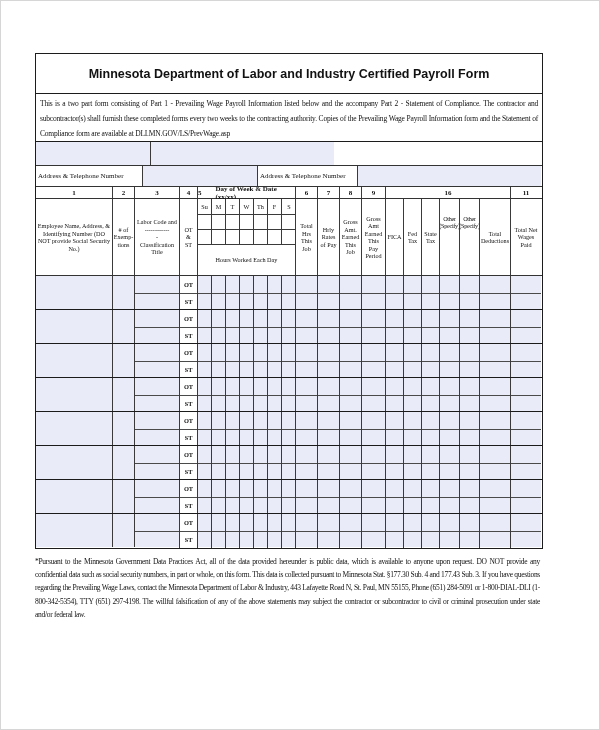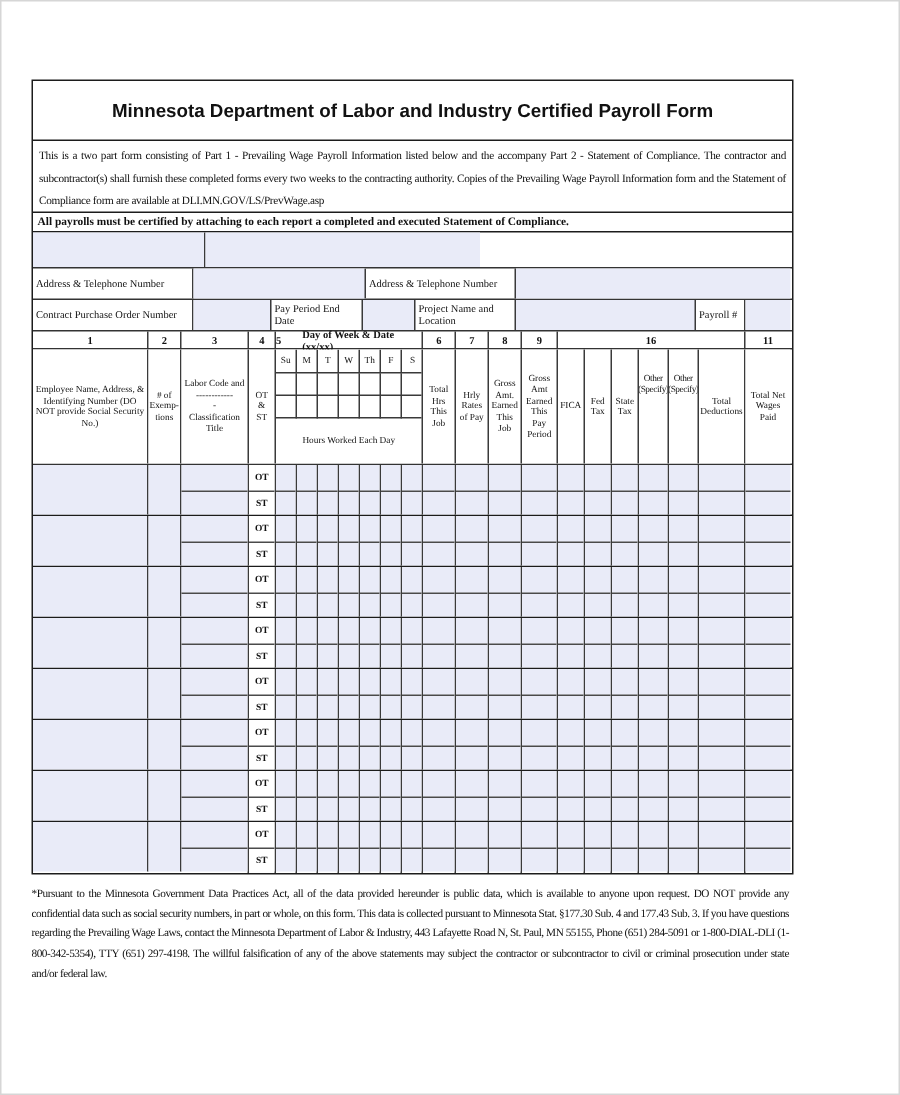--- a/index.html
+++ b/index.html
@@ -1,18 +1,18 @@
 <!DOCTYPE html>
 <html><head>
 <meta charset="utf-8">
 <style>
   html,body{margin:0;padding:0;background:#fff;}
   .page{position:relative;width:600px;height:730px;background:#fff;box-sizing:border-box;
         border:1px solid #d6d6d6;font-family:"Liberation Serif",serif;color:#111;overflow:hidden;}
-  .doc{position:absolute;left:20px;top:52px;width:508px;}
+  .doc{position:absolute;left:34px;top:52px;width:508px;}
   .form{box-sizing:border-box;width:508px;border:1.5px solid #1c1c1c;background:#fff;}
   .form *{box-sizing:border-box;}
   .title-box{height:40px;display:flex;align-items:center;justify-content:center;border-bottom:1px solid #1c1c1c;}
   .title-box span{font-family:"Liberation Sans",sans-serif;font-weight:700;font-size:12.5px;}
   .desc{height:48px;padding:2px 4px;font-size:7.5px;letter-spacing:-0.2px;line-height:15px;text-align:justify;border-bottom:1px solid #1c1c1c;}
   .certify{height:13px;padding:1px 3px 0;font-size:7.6px;font-weight:700;border-bottom:1px solid #1c1c1c;}
   .info-row{display:flex;border-bottom:1px solid #333;}
   .info-row:last-of-type{border-bottom:1px solid #333;}
   .r1{height:24px;} .r2{height:21px;} .r3{height:21px;}
   .lbl,.inp{flex-shrink:0;border-right:1px solid #3a3a3a;display:flex;align-items:center;padding:1px 2px;font-size:7px;line-height:8.5px;}
@@ -57,44 +57,33 @@
 <div class="page">
   <div class="doc">
     <div class="form">
 
       <div class="title-box">
         <span>Minnesota Department of Labor and Industry Certified Payroll Form</span>
       </div>
 
       <div class="desc">This is a two part form consisting of Part 1 - Prevailing Wage Payroll Information listed below and the accompany Part 2 - Statement of Compliance. The contractor and subcontractor(s) shall furnish these completed forms every two weeks to the contracting authority. Copies of the Prevailing Wage Payroll Information form and the Statement of Compliance form are available at DLI.MN.GOV/LS/PrevWage.asp</div>
 
-      <div class="certify">All payrolls must be certified by attaching to each report a completed and executed Statement of Compliance.</div>
 
       <div class="info-row r1">
         <div class="inp" style="width:115px"></div>
         <div class="inp" style="width:183px"></div>
       </div>
 
       <div class="info-row r2">
         <div class="lbl" style="width:107px">Address &amp; Telephone Number</div>
         <div class="inp" style="width:115px"></div>
         <div class="lbl" style="width:100px">Address &amp; Telephone Number</div>
         <div class="inp" style="width:183px"></div>
       </div>
 
-      <div class="info-row r3">
-        <div class="lbl" style="width:107px">Contract Purchase Order Number</div>
-        <div class="inp" style="width:52px"></div>
-        <div class="lbl" style="width:61px">Pay Period End Date</div>
-        <div class="inp" style="width:35px"></div>
-        <div class="lbl" style="width:67px">Project Name and Location</div>
-        <div class="inp" style="width:120px"></div>
-        <div class="lbl" style="width:33px">Payroll #</div>
-        <div class="inp" style="width:30px"></div>
-      </div>
 
       <div>
         <div class="num-row">
           <div class="nc" style="width:77px">1</div>
           <div class="nc" style="width:22px">2</div>
           <div class="nc" style="width:45px">3</div>
           <div class="nc" style="width:18px">4</div>
           <div class="nc" style="width:98px">
             <span>5</span>
             <span class="gap">Day of Week &amp; Date (xx/xx)</span>

